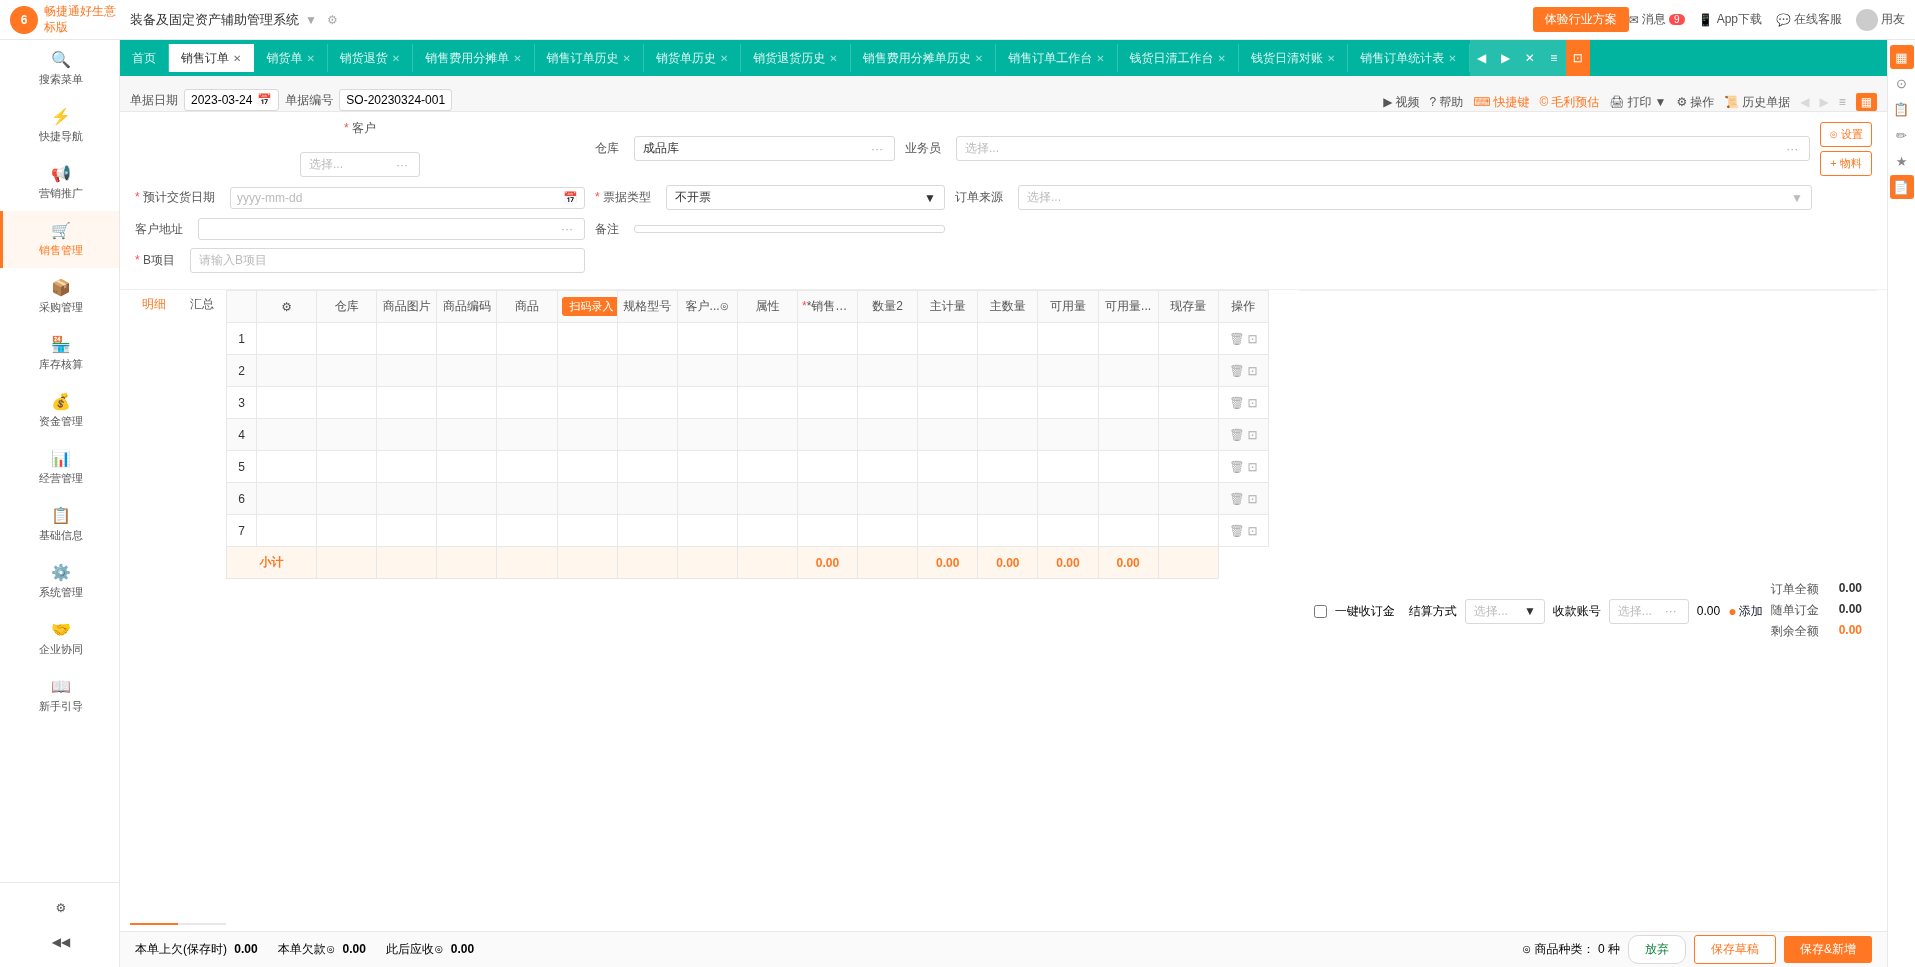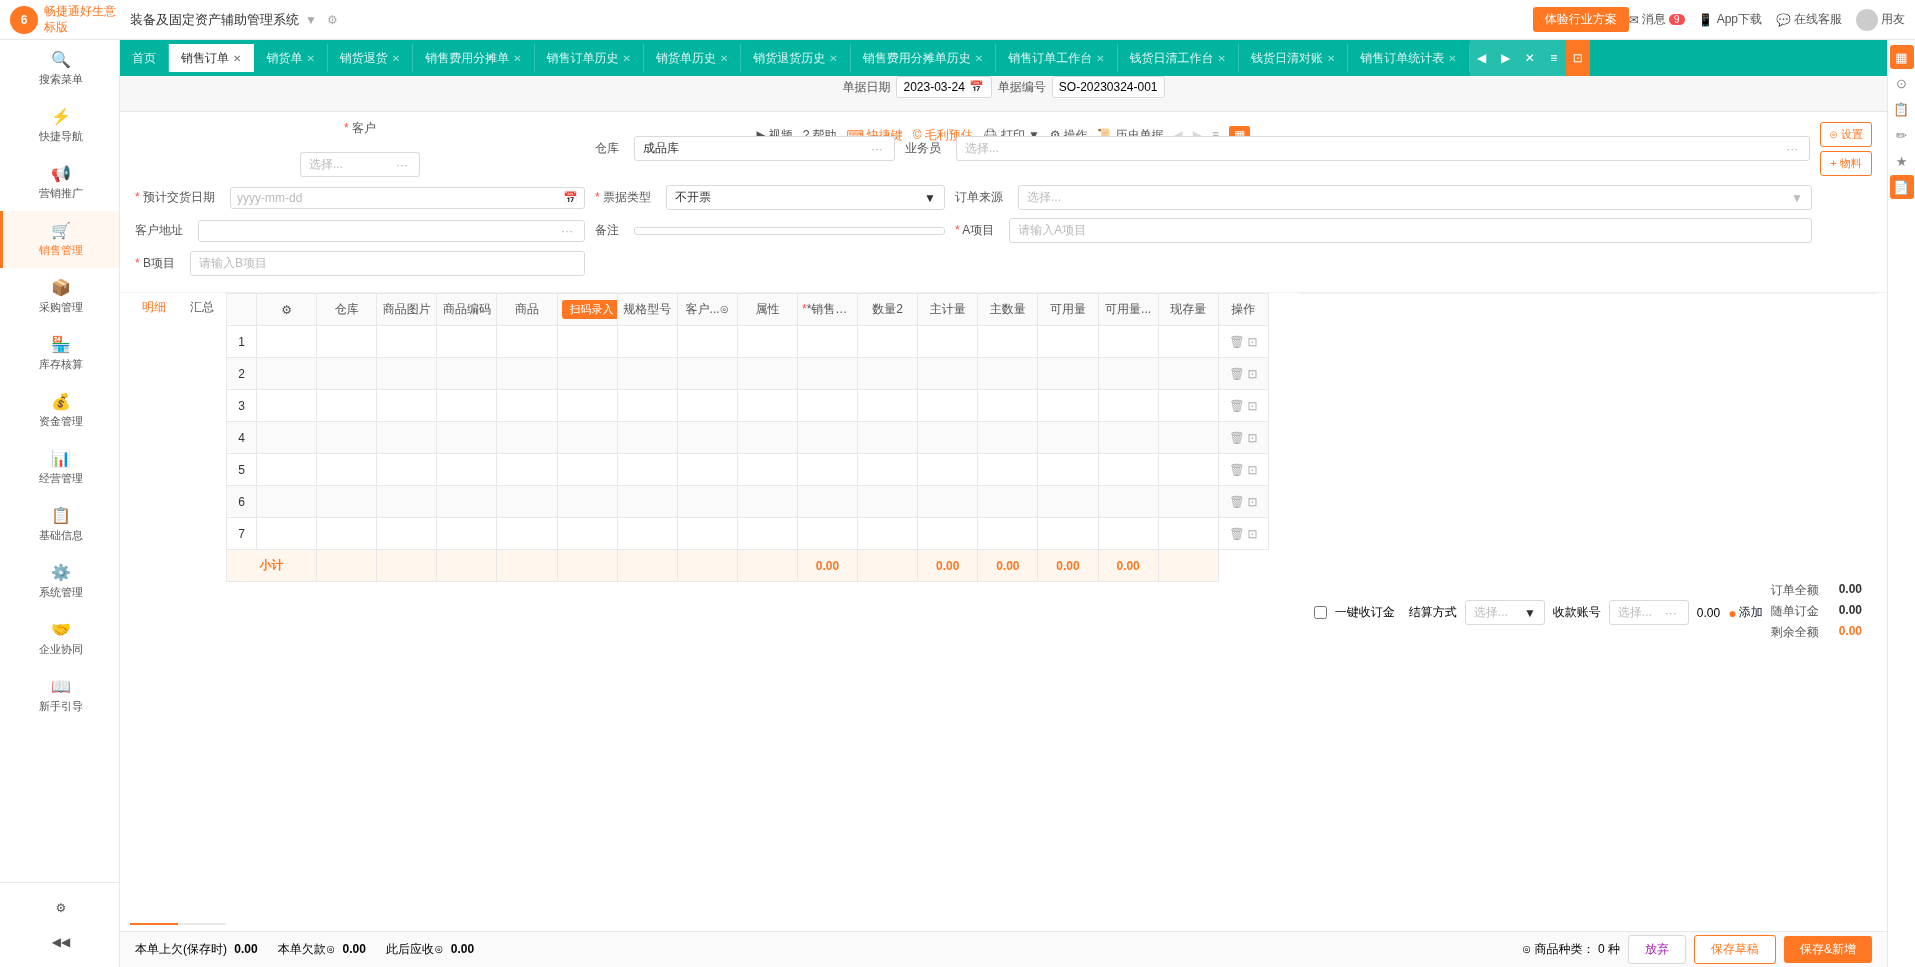--- a/index.html
+++ b/index.html
@@ -179,24 +179,23 @@
       flex: 1;
       display: flex;
       flex-direction: column;
       overflow: hidden;
     }
     .form-toolbar {
       height: 36px;
       background: #f7f7f7;
       border-bottom: 1px solid #e8e8e8;
       display: flex;
-      align-items: center;
+      align-items: flex-end;
       padding: 0 10px;
-      gap: 28px;
-      flex-direction: column;
+      gap: 12px;
     }
     .toolbar-item {
       display: flex;
       align-items: center;
       gap: 3px;
       cursor: pointer;
       color: #555;
       font-size: 12px;
     }
     .toolbar-item.orange { color: #ff7722; }
@@ -339,23 +338,23 @@
     .footer-actions {
       margin-left: auto;
       display: flex;
       align-items: center;
       gap: 8px;
     }
     .btn-discard {
       border: 1px solid #d9d9d9;
       background: white;
       padding: 5px 16px;
-      border-radius: 3px;
-      cursor: pointer;
-      color: #a21caf;
+      border-radius: 10px;
+      cursor: pointer;
+      color: #15803d;
     }
     .btn-save-draft {
       border: 1px solid #ff7722;
       background: white;
       padding: 5px 16px;
       border-radius: 3px;
       cursor: pointer;
       color: #ff7722;
     }
     .btn-save-new {
@@ -735,26 +734,20 @@
           <div class="form-row-group" style="max-width:450px;">
             <span class="field-label">客户地址</span>
             <div class="field-input" style="flex:1;display:flex;align-items:center;justify-content:space-between;">
               <span></span>
               <span class="ellipsis-btn">···</span>
             </div>
           </div>
           <div class="form-row-group" style="max-width:350px;">
             <span class="field-label">备注</span>
             <div class="field-input" style="flex:1;"></div>
-          </div>
-          <div class="form-row-group" style="flex:1;">
-            <span class="field-label required">A项目</span>
-            <div class="field-input placeholder" style="flex:1;">
-              <span>请输入A项目</span>
-            </div>
           </div>
           <div style="width:50px;"></div>
         </div>
 
         <div class="field-row">
           <div class="form-row-group" style="max-width:450px;">
             <span class="field-label required">B项目</span>
             <div class="field-input placeholder" style="flex:1;">
               <span>请输入B项目</span>
             </div>

